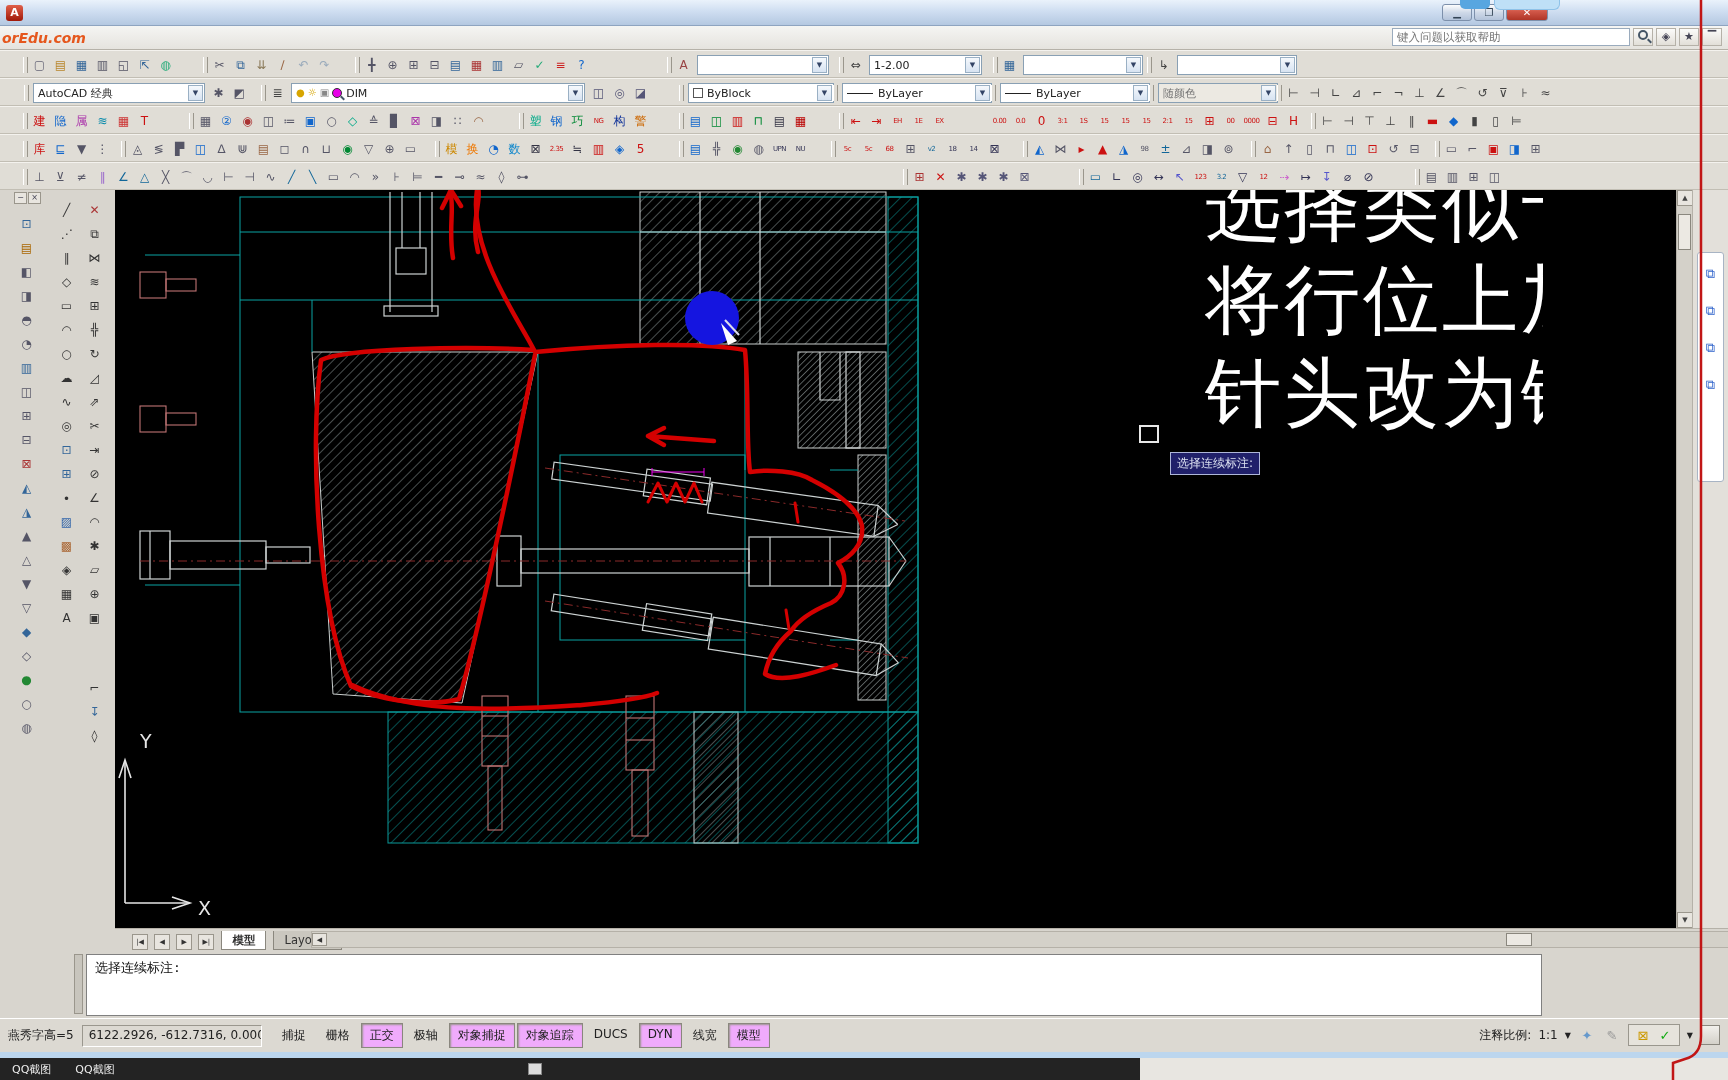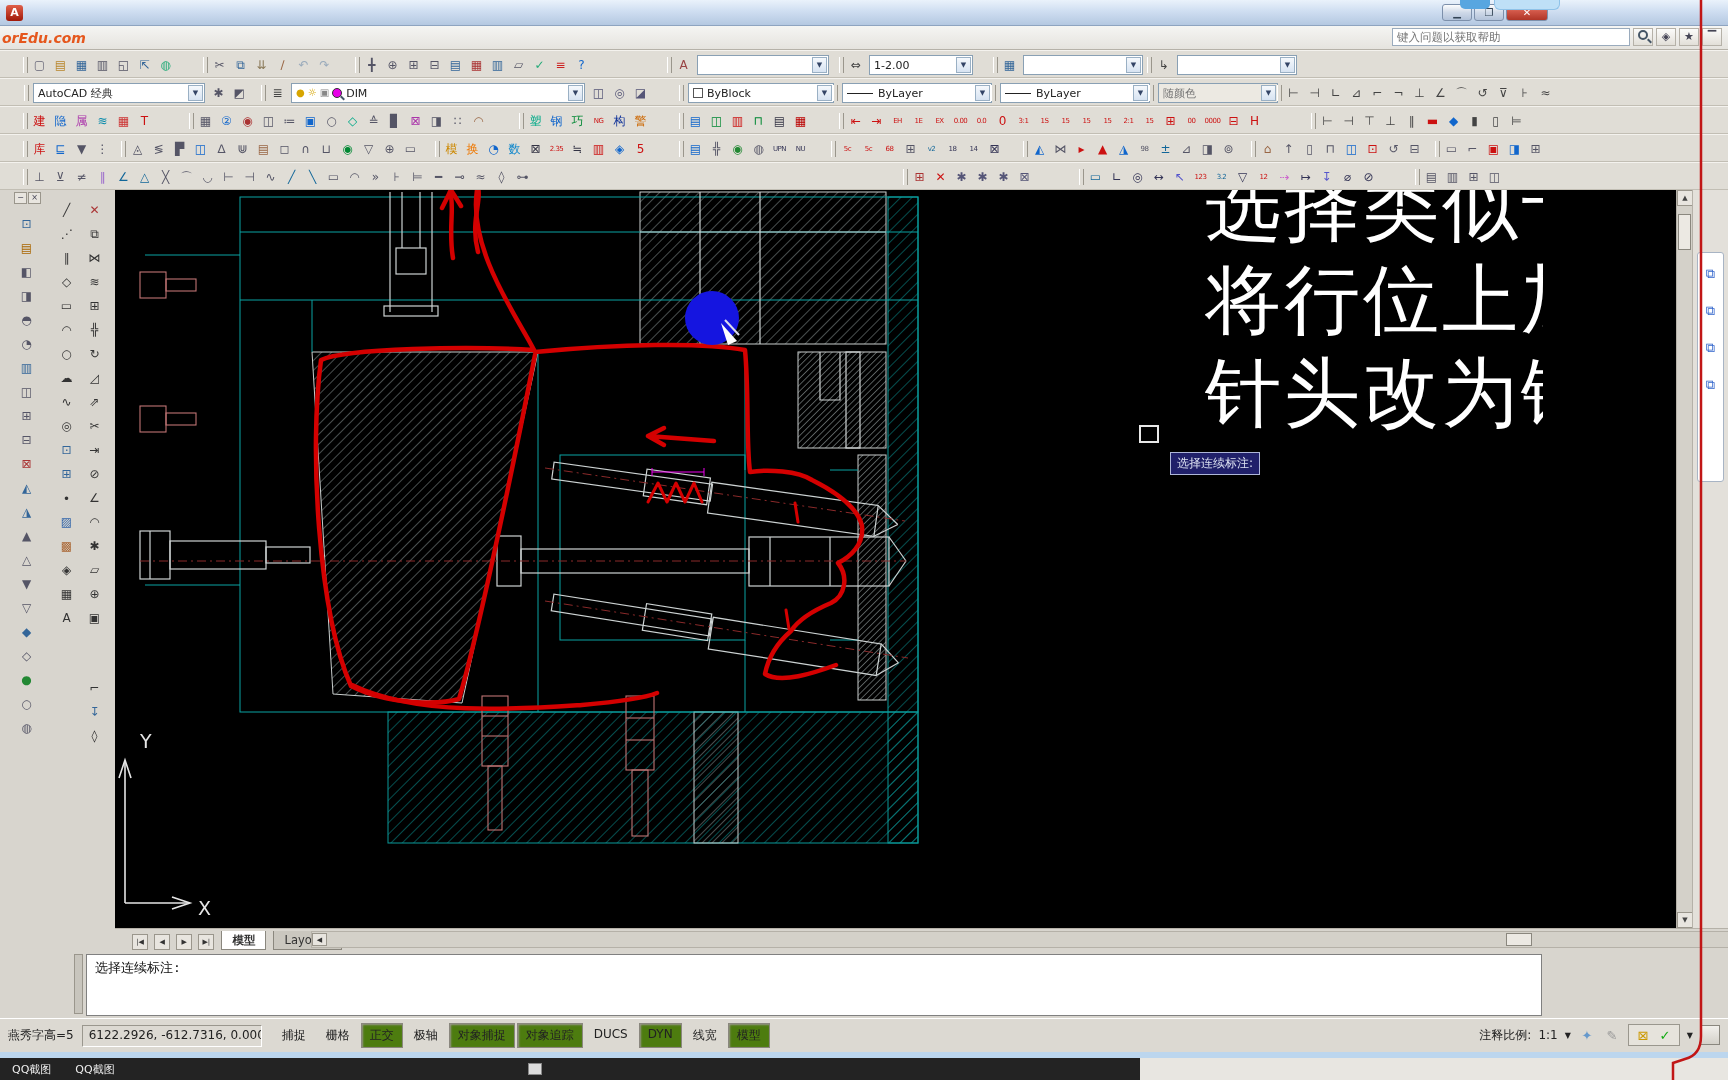--- a/index.html
+++ b/index.html
@@ -87,21 +87,21 @@
 .cmdwin{position:absolute;left:86px;top:4px;width:1456px;height:62px;background:#fff;border:1px solid #808080;font-family:"DejaVu Sans Mono",monospace;font-size:13px;color:#111}
 .cmd1{height:38px;padding:5px 8px;border-bottom:1px solid #9a9a9a}
 .cmd2{padding:4px 8px}
 
 
 .statusbar{position:absolute;left:0;top:1018px;width:100%;height:34px;background:#dcd9d2;border-top:1px solid #fff;display:flex;align-items:center;font-size:12px;z-index:3}
 .slabel{margin-left:8px;white-space:nowrap}
 .coordbox{width:180px;height:22px;border:1px solid;border-color:#9a978e #fff #fff #9a978e;padding:2px 6px;margin-left:8px;white-space:nowrap;overflow:hidden}
 .toggles{display:flex;margin-left:10px}
 .sbtn{padding:3px 8px;margin:0 1px;border:1px solid transparent;white-space:nowrap}
-.sbtn.on{border-color:#8a877e;background:#4d7c0f;box-shadow:inset 1px 1px 2px #99958c}
+.sbtn.on{border-color:#8a877e;background:#f0abfc;box-shadow:inset 1px 1px 2px #99958c}
 .status-right{position:absolute;right:8px;top:5px;display:flex;align-items:center;gap:7px;font-size:12px}
 .sic{width:18px;height:18px;display:inline-flex;align-items:center;justify-content:center;font-size:13px}
 .lockbox{display:flex;align-items:center;gap:4px;border:1px solid #9a978e;background:#e6e3dc;height:22px;padding:0 5px}
 .cleanbtn{width:20px;height:20px;border:1px solid #8a877e;background:linear-gradient(#f2f0ec,#d4d1c9)}
 
 
 .bstrip{position:absolute;left:0;top:1052px;width:100%;height:6px;background:#bcd6ee;z-index:3}
 .bbar{position:absolute;left:0;top:1058px;width:100%;height:22px;background:#e8e6e1;z-index:3}
 .bdark{position:absolute;left:0;top:0;width:1140px;height:22px;background:#232323;display:flex;align-items:center}
 .task{color:#eee;font-size:11px;margin:0 12px;white-space:nowrap}
@@ -170,21 +170,21 @@
       </div>
     <div class="tbgroup" style="left:664px">
       <span class="tbi" style="color:#944">A</span>
       <div class="combo" style="width:132px">
           <span></span>
           <span class="arr">▼</span>
         </div>
     </div>
     <div class="tbgroup" style="left:836px">
       <span class="tbi">⇔</span>
-      <div class="combo" style="width:104px">
+      <div class="combo" style="width:113px">
           <span>1-2.00</span>
           <span class="arr">▼</span>
         </div>
     </div>
     <div class="tbgroup" style="left:990px">
       <span class="tbi" style="color:#369">▦</span>
       <div class="combo" style="width:120px">
           <span></span>
           <span class="arr">▼</span>
         </div>
@@ -309,21 +309,21 @@
         <span class="tbi" style="color: rgb(0, 136, 51);">⊓</span>
         <span class="tbi" style="color: rgb(51, 51, 68);">▤</span>
         <span class="tbi" style="color: rgb(187, 0, 0);">▦</span>
       </div>
     <div class="tbgroup" style="left:836px">
         <span class="tbi" style="color: rgb(204, 17, 17);">⇤</span>
         <span class="tbi" style="color: rgb(204, 17, 17);">⇥</span>
         <span class="tbi sm" style="color: rgb(204, 17, 17);">EH</span>
         <span class="tbi sm" style="color: rgb(204, 17, 17);">1E</span>
         <span class="tbi sm" style="color: rgb(204, 17, 17);">EX</span>
-        <span class="tbi sm" style="color: rgb(204, 17, 17);">0.00</span>
+        <span class="tbi sm" style="color: rgb(204, 17, 17); margin-left: 39px;">0.00</span>
         <span class="tbi sm" style="color: rgb(204, 17, 17);">0.0</span>
         <span class="tbi" style="color: rgb(204, 17, 17);">0</span>
         <span class="tbi sm" style="color: rgb(204, 17, 17);">3:1</span>
         <span class="tbi sm" style="color: rgb(204, 17, 17);">1S</span>
         <span class="tbi sm" style="color: rgb(204, 17, 17);">15</span>
         <span class="tbi sm" style="color: rgb(204, 17, 17);">15</span>
         <span class="tbi sm" style="color: rgb(204, 17, 17);">15</span>
         <span class="tbi sm" style="color: rgb(204, 17, 17);">2:1</span>
         <span class="tbi sm" style="color: rgb(204, 17, 17);">15</span>
         <span class="tbi" style="color: rgb(204, 17, 17);">⊞</span>

